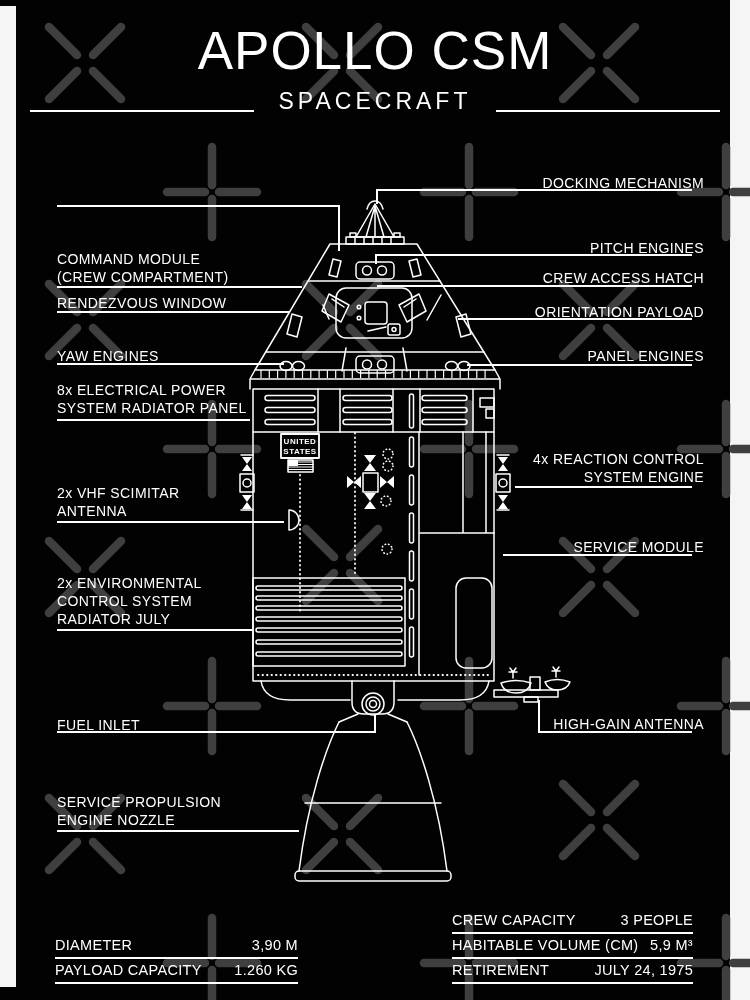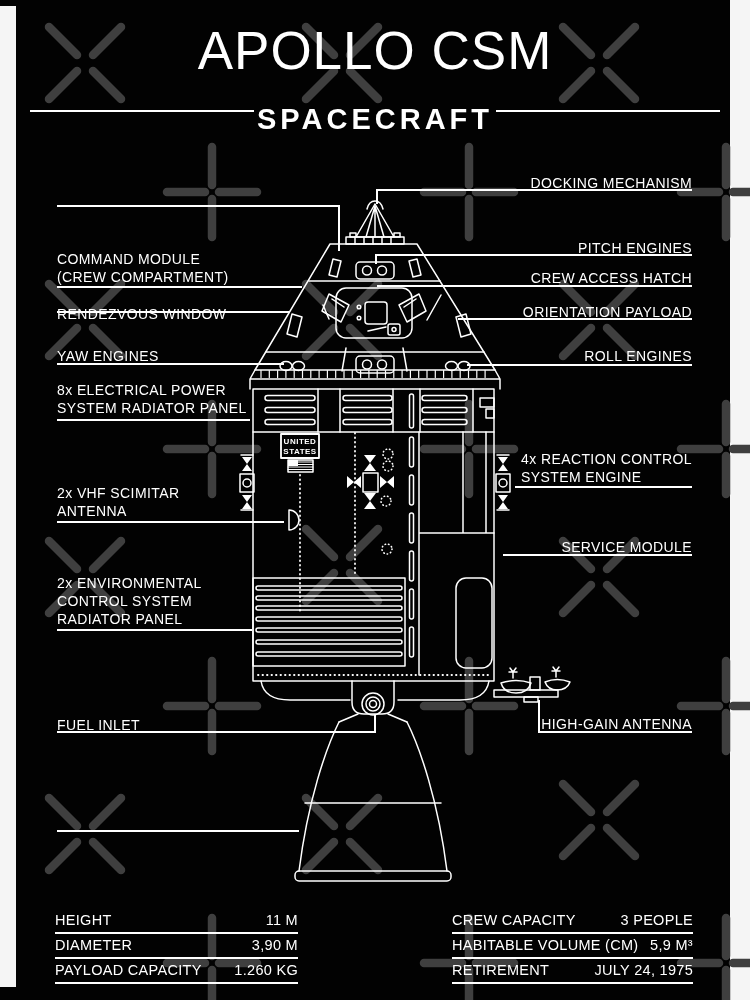--- a/index.html
+++ b/index.html
@@ -4,24 +4,24 @@
 <style>
   html,body{margin:0;padding:0;background:#222}
   .canvas{position:relative;width:750px;height:1000px;background:#020202;overflow:hidden;
           font-family:"Liberation Sans",sans-serif}
   .strip{position:absolute;background:#f5f5f5;z-index:1}
   #wm{position:absolute;left:0;top:0;z-index:2}
   #art{position:absolute;left:0;top:0;z-index:3}
   .layer{position:absolute;inset:0;z-index:4}
   .title{position:absolute;left:2px;width:746px;text-align:center;color:#fff}
   #t1{top:20px;font-size:53px;letter-spacing:1px;font-weight:400}
-  #t2{top:103px;font-size:29px;letter-spacing:4px;font-weight:700}
+  #t2{top:88px;font-size:23px;letter-spacing:4px;font-weight:400}
   .subline{position:absolute;top:110px;height:2px;background:#fff}
   .lbl{position:absolute;color:#fff;font-size:14px;line-height:18px;letter-spacing:.4px;white-space:pre-line}
-  .lbl.r{text-align:left;right:58px}
+  .lbl.r{text-align:right;right:46px}
   .lead{position:absolute;height:2px;background:#fff}
   .leadv{position:absolute;width:2px;background:#fff}
   .spec{position:absolute;display:flex;justify-content:space-between;align-items:flex-start;
         color:#fff;font-size:14.5px;letter-spacing:.3px;border-bottom:2px solid #fff;
         padding:2px 0 4px 0;box-sizing:border-box;height:24px}
   .flagtxt{font-family:"Liberation Sans",sans-serif;font-size:8px;font-weight:bold;
            fill:#fff;stroke:none;text-anchor:middle;letter-spacing:.5px}
   svg .dot{stroke-dasharray:.5 4;stroke-width:1.8}
   svg .dotc{stroke-dasharray:.5 3;stroke-width:1.6}
 </style>
@@ -364,77 +364,75 @@
     <div class="subline" style="left:30px;width:224px"></div>
     <div class="subline" style="left:496px;width:224px"></div>
 
     <div class="lead" style="left:57px;top:205px;width:283px"></div>
     <div class="leadv" style="left:338px;top:205px;height:46px"></div>
 
     <div class="lbl" style="left:57px;top:250px">COMMAND MODULE
 (CREW COMPARTMENT)</div>
     <div class="lead" style="left:57px;top:286px;width:245px"></div>
 
-    <div class="lbl" style="left:57px;top:305px">RENDEZVOUS WINDOW</div>
+    <div class="lbl" style="left:57px;top:294px">RENDEZVOUS WINDOW</div>
     <div class="lead" style="left:57px;top:311px;width:233px"></div>
 
     <div class="lbl" style="left:57px;top:347px">YAW ENGINES</div>
     <div class="lead" style="left:57px;top:363px;width:227px"></div>
 
     <div class="lbl" style="left:57px;top:381px">8x ELECTRICAL POWER
 SYSTEM RADIATOR PANEL</div>
     <div class="lead" style="left:57px;top:419px;width:193px"></div>
 
     <div class="lbl" style="left:57px;top:484px">2x VHF SCIMITAR
 ANTENNA</div>
     <div class="lead" style="left:57px;top:521px;width:227px"></div>
 
     <div class="lbl" style="left:57px;top:574px">2x ENVIRONMENTAL
 CONTROL SYSTEM
-RADIATOR PANEL</div>
+RADIATOR JULY</div>
     <div class="lead" style="left:57px;top:629px;width:195px"></div>
 
     <div class="lbl" style="left:57px;top:716px">FUEL INLET</div>
     <div class="lead" style="left:57px;top:731px;width:319px"></div>
     <div class="leadv" style="left:374px;top:714px;height:19px"></div>
 
+    <div class="lbl" style="left:57px;top:793px">SERVICE PROPULSION
+ENGINE NOZZLE</div>
     <div class="lead" style="left:57px;top:830px;width:242px"></div>
 
     <div class="lbl r" style="top:174px">DOCKING MECHANISM</div>
     <div class="lead" style="left:376px;top:189px;width:316px"></div>
     <div class="leadv" style="left:376px;top:189px;height:15px"></div>
 
     <div class="lbl r" style="top:239px">PITCH ENGINES</div>
     <div class="lead" style="left:375px;top:254px;width:317px"></div>
     <div class="leadv" style="left:375px;top:254px;height:10px"></div>
 
     <div class="lbl r" style="top:269px">CREW ACCESS HATCH</div>
     <div class="lead" style="left:377px;top:285px;width:315px"></div>
 
     <div class="lbl r" style="top:303px">ORIENTATION PAYLOAD</div>
     <div class="lead" style="left:458px;top:318px;width:234px"></div>
 
-    <div class="lbl r" style="top:347px">ROLL ENGINES</div>
+    <div class="lbl r" style="top:347px">PANEL ENGINES</div>
     <div class="lead" style="left:467px;top:364px;width:225px"></div>
 
     <div class="lbl r" style="top:450px">4x REACTION CONTROL
 SYSTEM ENGINE</div>
     <div class="lead" style="left:515px;top:486px;width:177px"></div>
 
     <div class="lbl r" style="top:538px">SERVICE MODULE</div>
     <div class="lead" style="left:503px;top:554px;width:189px"></div>
 
     <div class="lbl r" style="top:715px">HIGH-GAIN ANTENNA</div>
     <div class="lead" style="left:538px;top:731px;width:154px"></div>
     <div class="leadv" style="left:538px;top:700px;height:33px"></div>
 
-    <div class="spec" style="left:55px;top:910px;width:243px">
-      <span>HEIGHT</span>
-      <span>11 M</span>
-    </div>
     <div class="spec" style="left:55px;top:935px;width:243px">
       <span>DIAMETER</span>
       <span>3,90 M</span>
     </div>
     <div class="spec" style="left:55px;top:960px;width:243px">
       <span>PAYLOAD CAPACITY</span>
       <span>1.260 KG</span>
     </div>
     <div class="spec" style="left:452px;top:910px;width:241px">
       <span>CREW CAPACITY</span>

